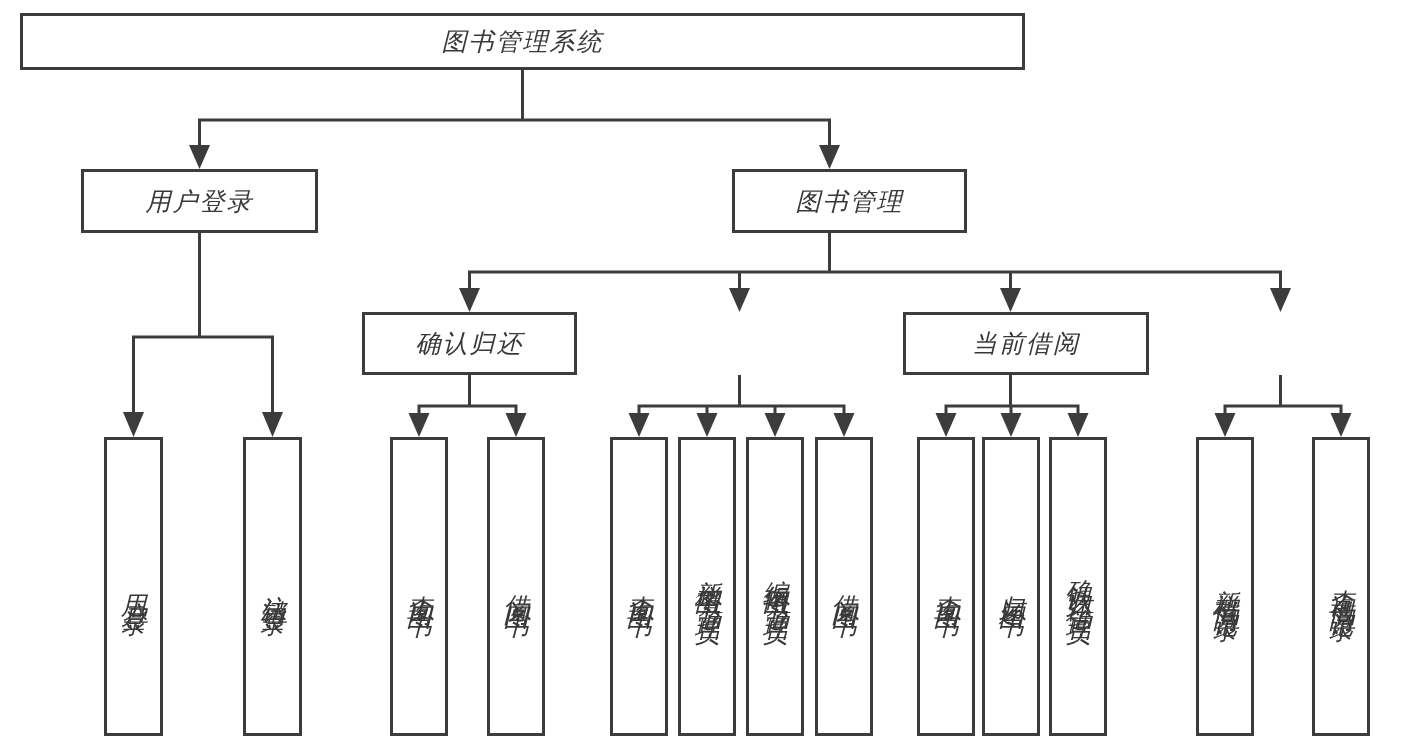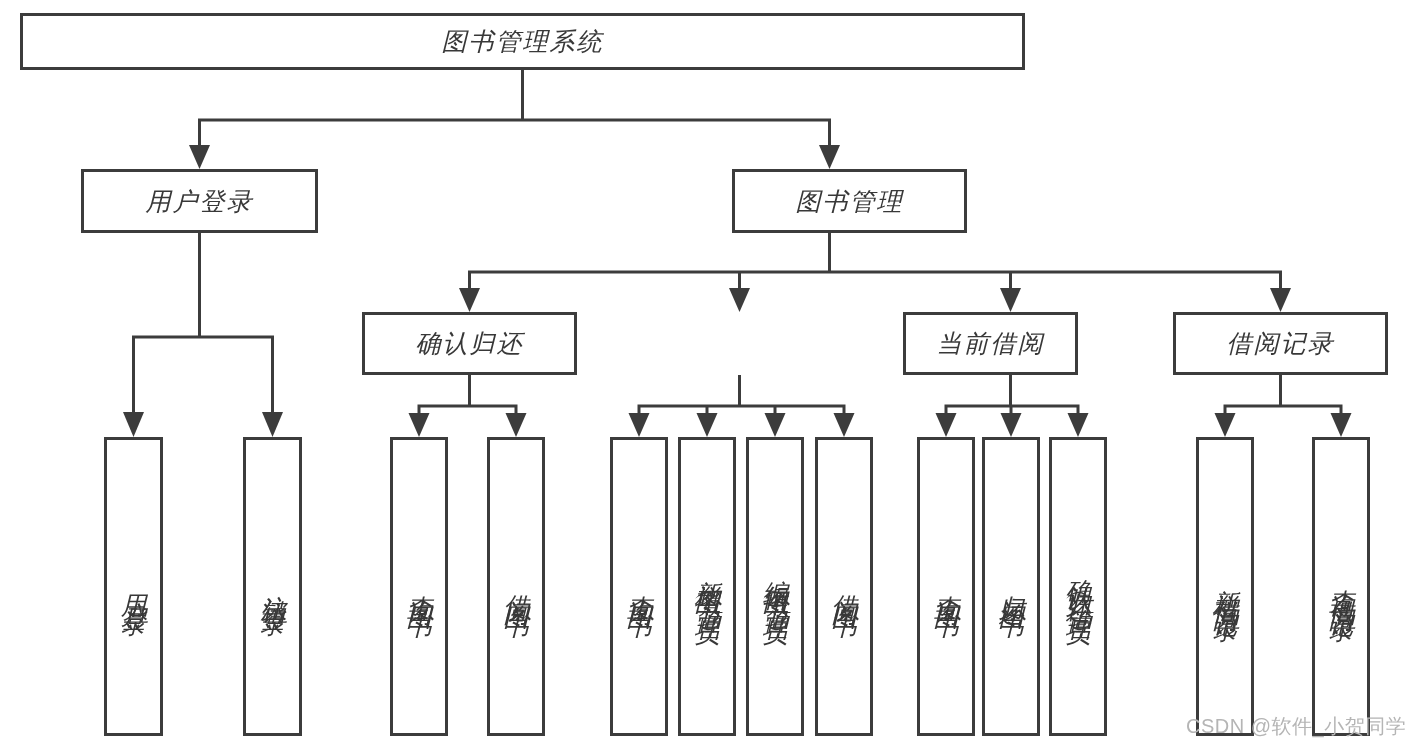--- a/index.html
+++ b/index.html
@@ -121,36 +121,34 @@
       <polygon points="1330.5,413 1351.5,413 1341,437"></polygon>
     </g>
   </svg>
 
   <div class="box h" style="left:20px; top:13px; width:1005px; height:57px;">图书管理系统</div>
 
   <div class="box h" style="left:81px; top:169px; width:237px; height:64px;">用户登录</div>
   <div class="box h" style="left:712px; top:169px; width:235px; height:64px;margin-left:20px;">图书管理</div>
 
   <div class="box h" style="left:362px; top:312px; width:215px; height:63px;">确认归还</div>
-  <div class="box h" style="left:903px; top:312px; width:175px; height:63px;">当前借阅</div>
-  <div class="box h" style="left:1173px; top:312px; width:215px; height:63px;">借阅记录</div>
+  <div class="box h" style="left:903px; top:312px; width:246px; height:63px;">当前借阅</div>
 
   <div class="box v" style="left:104px; top:437px; width:59px; height:299px;">用户登录</div>
   <div class="box v" style="left:243px; top:437px; width:59px; height:299px;">注销登录</div>
 
   <div class="box v" style="left:390px; top:437px; width:58px; height:299px;">查询图书</div>
   <div class="box v" style="left:487px; top:437px; width:58px; height:299px;">借阅图书</div>
 
   <div class="box v" style="left:610px; top:437px; width:58px; height:299px;">查询图书</div>
   <div class="box v" style="left:678px; top:437px; width:58px; height:299px;">新增图书（管理员）</div>
   <div class="box v" style="left:746px; top:437px; width:58px; height:299px;">编辑图书（管理员）</div>
   <div class="box v" style="left:815px; top:437px; width:58px; height:299px;">借阅图书</div>
 
   <div class="box v" style="left:917px; top:437px; width:58px; height:299px;">查询图书</div>
   <div class="box v" style="left:982px; top:437px; width:58px; height:299px;">归还图书</div>
   <div class="box v" style="left:1049px; top:437px; width:58px; height:299px;">确认归还（管理员）</div>
 
   <div class="box v" style="left:1196px; top:437px; width:58px; height:299px;">新增借阅记录</div>
   <div class="box v" style="left:1312px; top:437px; width:58px; height:299px;">查询借阅记录</div>
 
-  <div class="watermark">CSDN @软件_小贺同学</div>
 
 </div>
 
 </body></html>

